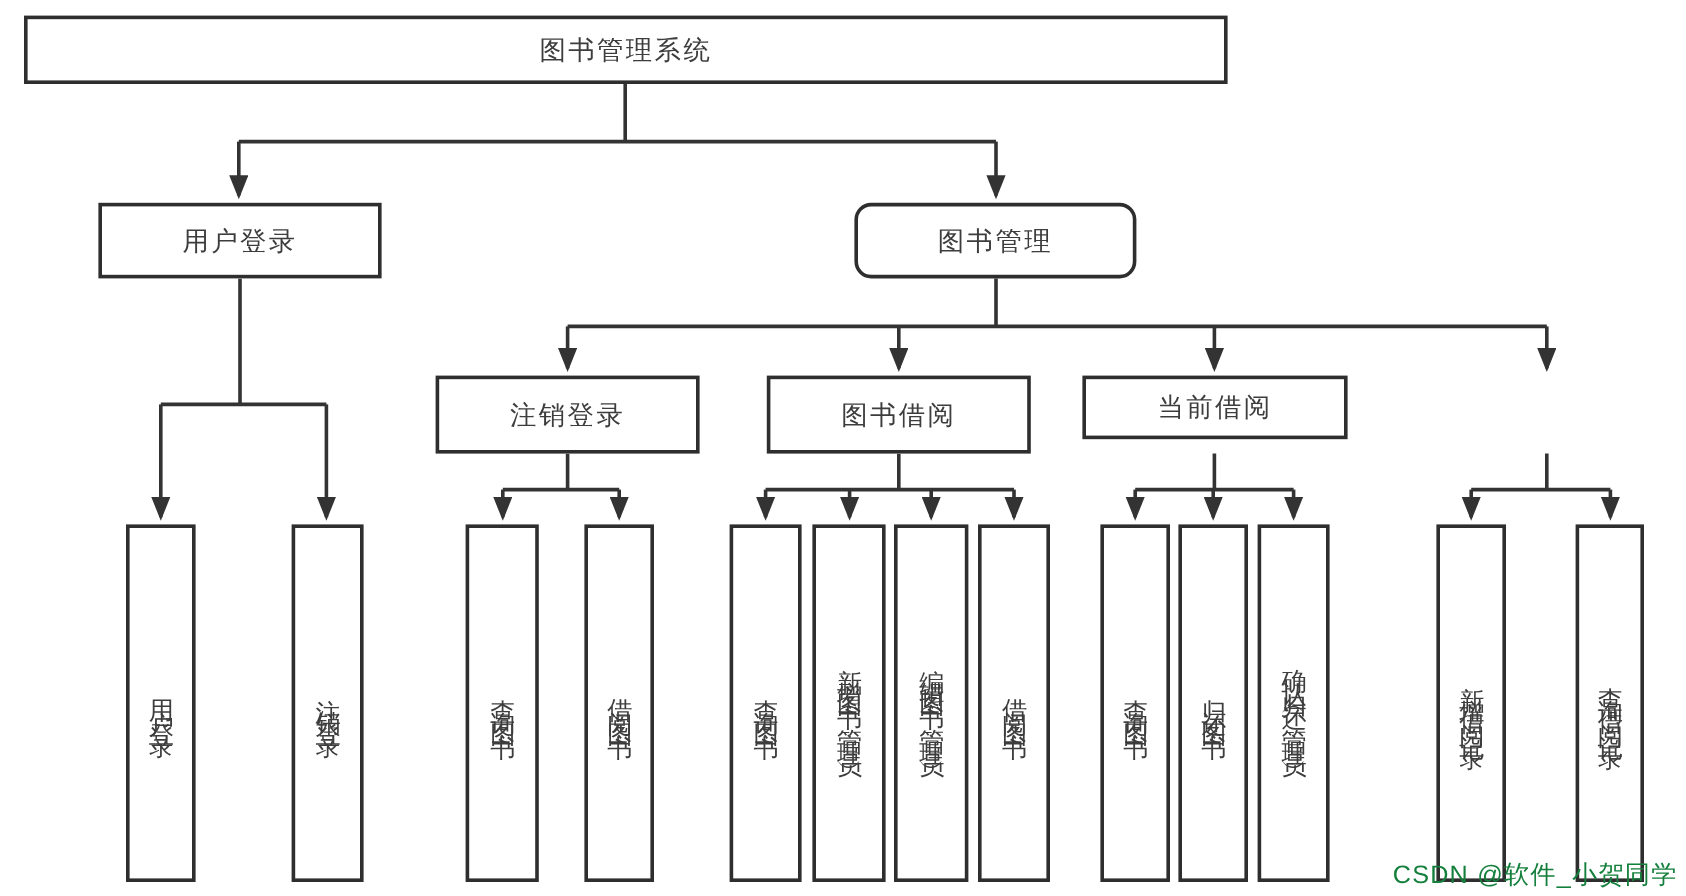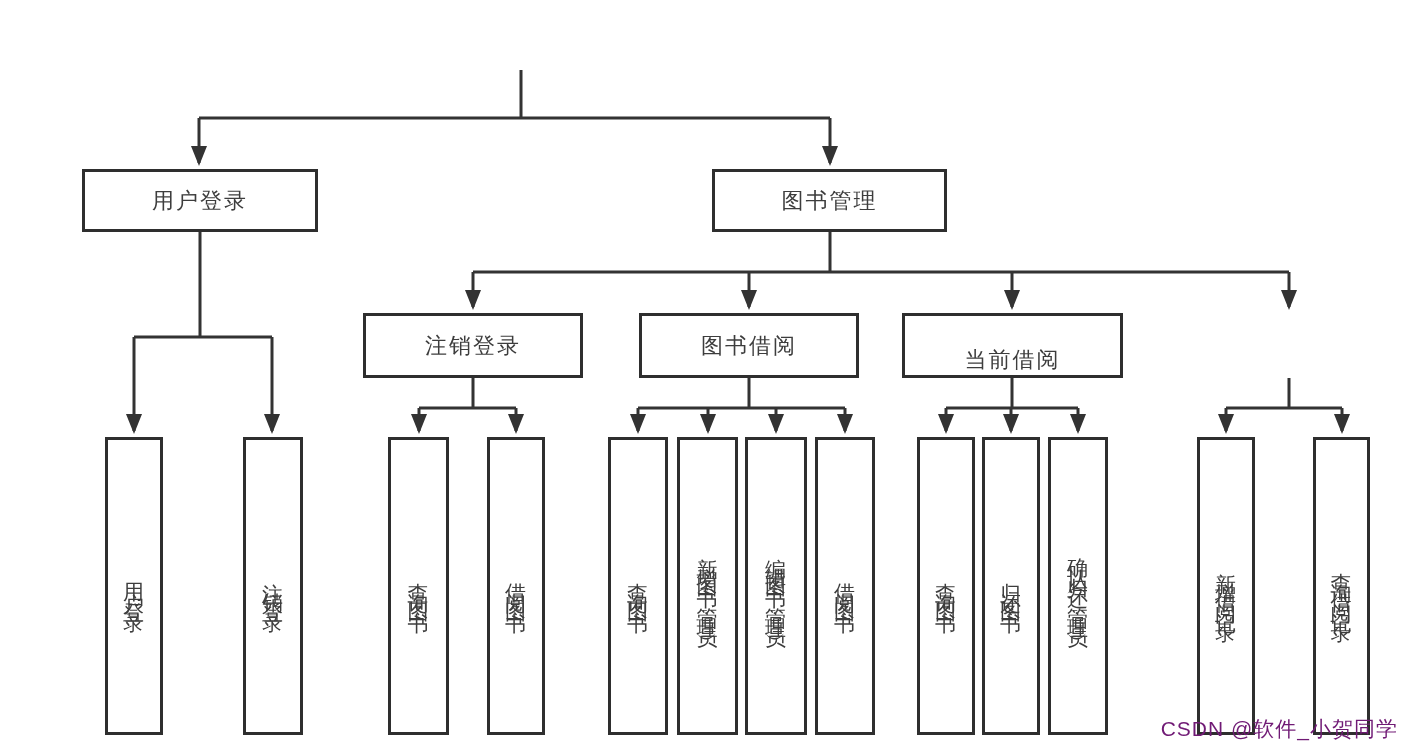--- a/index.html
+++ b/index.html
@@ -39,45 +39,45 @@
   .vnode .vtext {
     writing-mode: vertical-rl;
     text-orientation: mixed;
     letter-spacing: 10px;
     line-height: 1;
     white-space: nowrap;
   }
   
   .n-root   { left: 20px;   top: 13px;  width: 1003px; height: 57px; }
   .n-login  { left: 82px;   top: 169px; width: 236px;  height: 63px; }
-  .n-mgmt   { left: 712px;  top: 169px; width: 235px;  height: 63px; }
+  .n-mgmt   { left: 712px;  top: 169px; width: 235px;  height: 63px; border-radius: 14px; }
   .n-rec    { left: 363px;  top: 313px; width: 220px;  height: 65px; }
   .n-borrow { left: 639px;  top: 313px; width: 220px;  height: 65px; }
-  .n-cur    { left: 902px;  top: 313px; width: 221px;  height: 65px; align-items: flex-end; }
+  .n-cur    { left: 902px;  top: 313px; width: 221px;  height: 53px; }
   .n-record { left: 1179px; top: 313px; width: 220px;  height: 65px; }
   .v1a { left: 105px;  top: 437px; width: 58px; height: 298px; }
   .v1b { left: 243px;  top: 437px; width: 60px; height: 298px; }
   .v2a { left: 388px;  top: 437px; width: 61px; height: 298px; }
   .v2b { left: 487px;  top: 437px; width: 58px; height: 298px; }
   .v3a { left: 608px;  top: 437px; width: 60px; height: 298px; }
   .v3b { left: 677px;  top: 437px; width: 61px; height: 298px; }
   .v3c { left: 745px;  top: 437px; width: 62px; height: 298px; }
   .v3d { left: 815px;  top: 437px; width: 60px; height: 298px; }
   .v4a { left: 917px;  top: 437px; width: 58px; height: 298px; }
   .v4b { left: 982px;  top: 437px; width: 58px; height: 298px; }
   .v4c { left: 1048px; top: 437px; width: 60px; height: 298px; }
   .v5a { left: 1197px; top: 437px; width: 58px; height: 298px; }
   .v5b { left: 1313px; top: 437px; width: 57px; height: 298px; }
   .watermark {
     position: absolute;
     right: 7px;
     bottom: 4px;
     z-index: 3;
     font-size: 21px;
-    color: #701a75;
+    color: #15803d;
     letter-spacing: 1px;
     white-space: nowrap;
   }
 </style>
 </head>
 <body>
 
 <div class="canvas">
 
   <svg class="connectors" viewBox="0 0 1405 747" xmlns="http://www.w3.org/2000/svg">
@@ -116,20 +116,23 @@
       <path d="M946 408 V431" marker-end="url(#arrow)"></path>
       <path d="M1011 408 V431" marker-end="url(#arrow)"></path>
       <path d="M1078 408 V431" marker-end="url(#arrow)"></path>
 
       <path d="M1289 378 V408 M1226 408 H1342"></path>
       <path d="M1226 408 V431" marker-end="url(#arrow)"></path>
       <path d="M1342 408 V431" marker-end="url(#arrow)"></path>
     </g>
   </svg>
 
+  <div class="node hnode n-root">
+    <span>图书管理系统</span>
+  </div>
 
   <div class="node hnode n-login">
     <span>用户登录</span>
   </div>
   <div class="node hnode n-mgmt">
     <span>图书管理</span>
   </div>
 
   <div class="node hnode n-rec">
     <span>注销登录</span>

